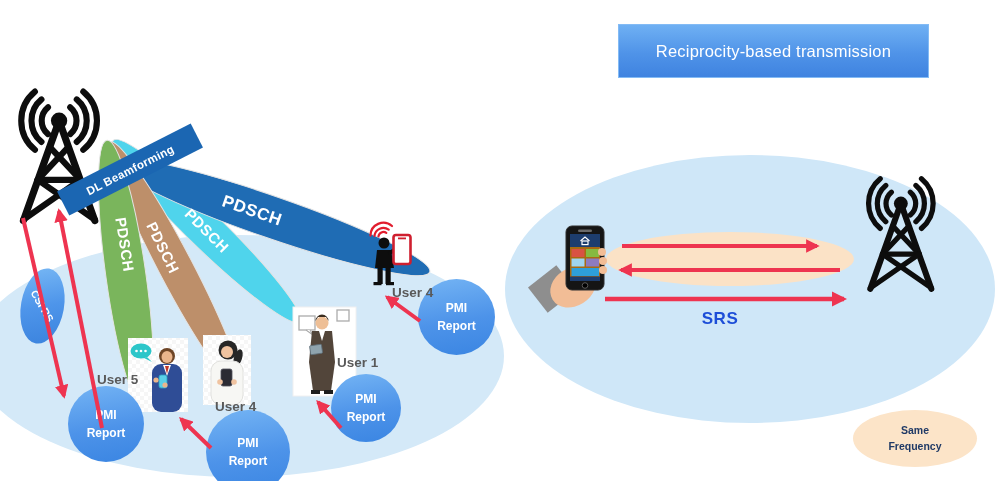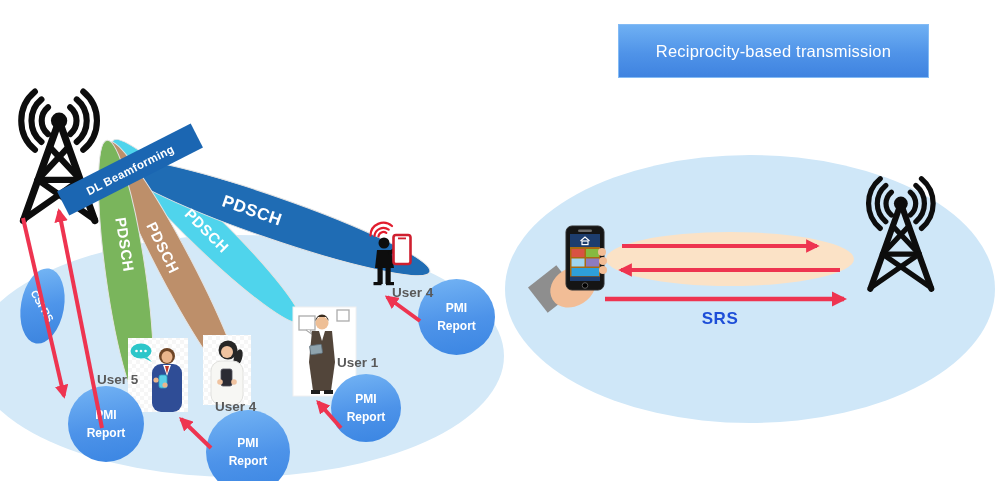--- a/index.html
+++ b/index.html
@@ -269,20 +269,23 @@
   <div class="pmi" id="pmi-4">
     <span>PMI Report</span>
   </div>
 
   <div class="user-label" id="label-user1">User 1</div>
   <div class="user-label" id="label-user2">User 4</div>
   <div class="user-label" id="label-user3">User 5</div>
   <div class="user-label" id="label-user4">User 4</div>
 
   <div id="srs-label">SRS</div>
+  <div id="same-freq">
+    <span>Same Frequency</span>
+  </div>
 
   <svg class="layer" viewBox="0 0 1000 481">
     <g stroke="#ee3450" stroke-width="4" fill="none">
       <line x1="23" y1="218" x2="64" y2="396" marker-end="url(#ah)"></line>
       <line x1="102" y1="428" x2="59" y2="211" marker-end="url(#ah)"></line>
       <line x1="211" y1="448" x2="181" y2="419" marker-end="url(#ah)"></line>
       <line x1="341" y1="428" x2="318" y2="402" marker-end="url(#ah)"></line>
       <line x1="420" y1="321" x2="387" y2="297" marker-end="url(#ah)"></line>
       <line x1="622" y1="246" x2="817" y2="246" marker-end="url(#ah)"></line>
       <line x1="840" y1="270" x2="621" y2="270" marker-end="url(#ah)"></line>

